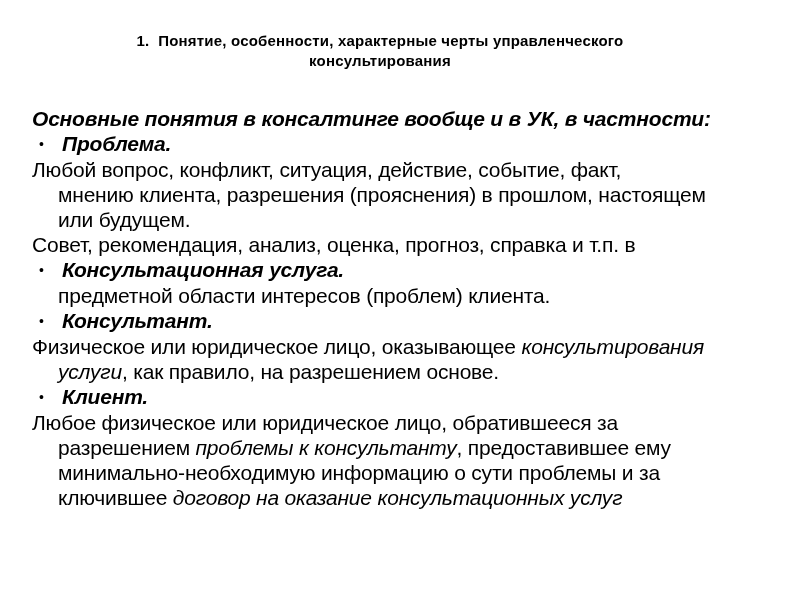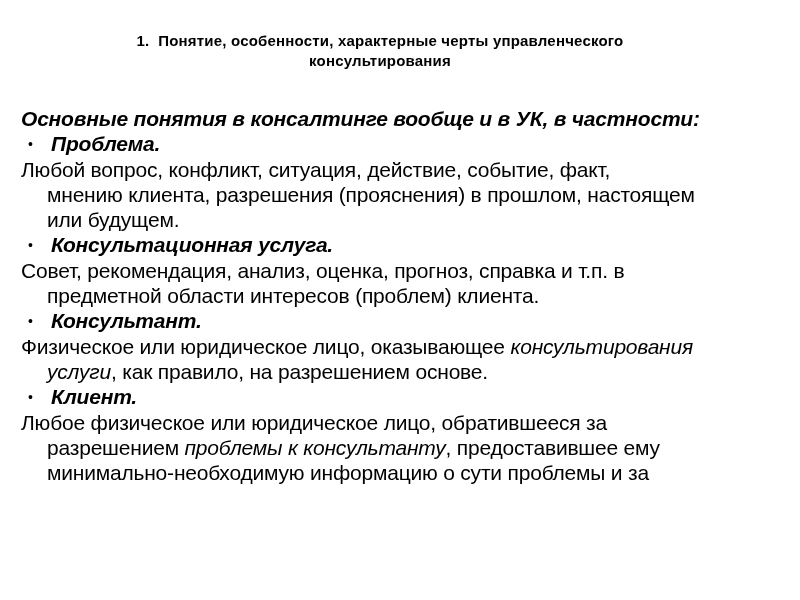--- a/index.html
+++ b/index.html
@@ -26,21 +26,21 @@
     font-size: 15px;
     line-height: 20px;
     letter-spacing: 0.2px;
   }
   .slide-title .title-line {
     white-space: pre;
   }
   .slide-body {
     position: absolute;
     top: 106px;
-    left: 21px;
+    left: 32px;
     width: 745px;
     font-size: 21px;
     line-height: 25px;
     letter-spacing: -0.2px;
   }
   .line {
     white-space: pre;
   }
   .line.cont {
     padding-left: 26px;
@@ -72,24 +72,25 @@
   <div class="slide-title">
     <div class="title-line">1.  Понятие, особенности, характерные черты управленческого</div>
     <div class="title-line">консультирования</div>
   </div>
   <div class="slide-body" id="slide-body">
       <div class="line heading"><span class="seg bold-italic">Основные понятия в консалтинге вообще и в УК, в частности:</span></div>
       <div class="line bullet"><span class="marker">•</span><span class="seg bold-italic">Проблема.</span></div>
       <div class="line para"><span class="seg regular">Любой вопрос, конфликт, ситуация, действие, событие, факт,</span></div>
       <div class="line cont"><span class="seg regular">мнению клиента, разрешения (прояснения) в прошлом, настоящем</span></div>
       <div class="line cont"><span class="seg regular">или будущем.</span></div>
+      <div class="line para"><span class="seg regular">Совет, рекомендация, анализ, оценка, прогноз, справка и т.п. в</span></div>
       <div class="line bullet"><span class="marker">•</span><span class="seg bold-italic">Консультационная услуга.</span></div>
-      <div class="line para"><span class="seg regular">Совет, рекомендация, анализ, оценка, прогноз, справка и т.п. в</span></div>
       <div class="line cont"><span class="seg regular">предметной области интересов (проблем) клиента.</span></div>
       <div class="line bullet"><span class="marker">•</span><span class="seg bold-italic">Консультант.</span></div>
       <div class="line para"><span class="seg regular">Физическое или юридическое лицо, оказывающее </span><span class="seg italic">консультирования</span></div>
       <div class="line cont"><span class="seg italic">услуги</span><span class="seg regular">, как правило, на разрешением основе.</span></div>
       <div class="line bullet"><span class="marker">•</span><span class="seg bold-italic">Клиент.</span></div>
       <div class="line para"><span class="seg regular">Любое физическое или юридическое лицо, обратившееся за</span></div>
       <div class="line cont"><span class="seg regular">разрешением </span><span class="seg italic">проблемы к консультанту</span><span class="seg regular">, предоставившее ему</span></div>
       <div class="line cont"><span class="seg regular">минимально-необходимую информацию о сути проблемы и за</span></div>
+      <div class="line cont"><span class="seg regular">ключившее </span><span class="seg italic">договор на оказание консультационных услуг</span></div>
     </div>
 </div>
 
 </body></html>

